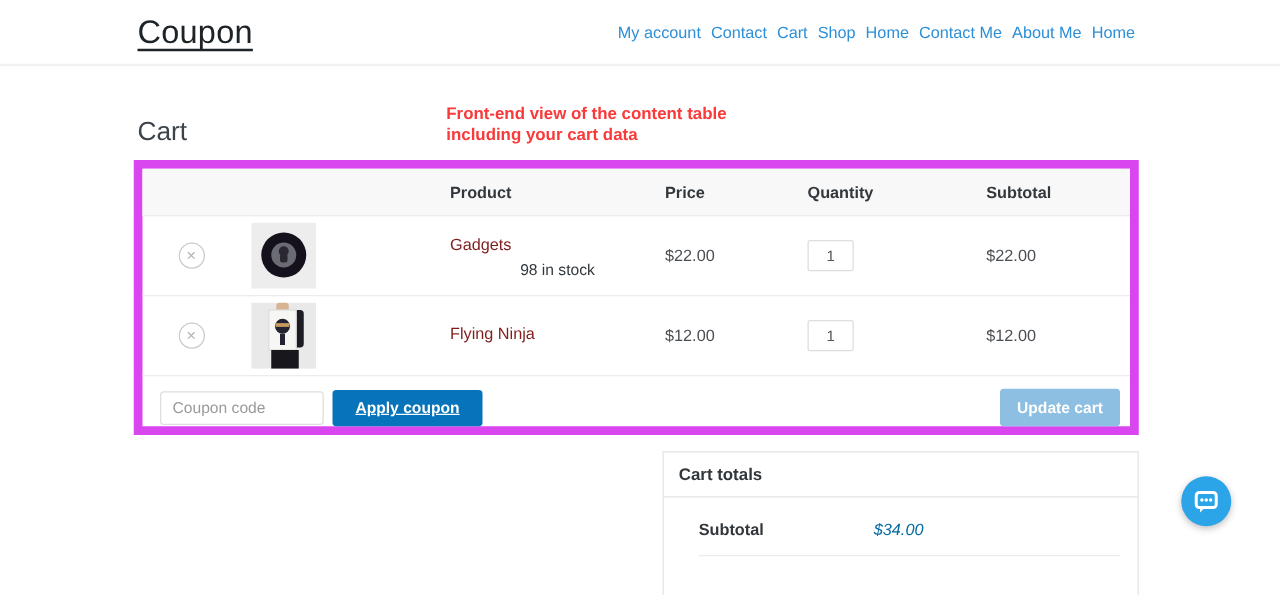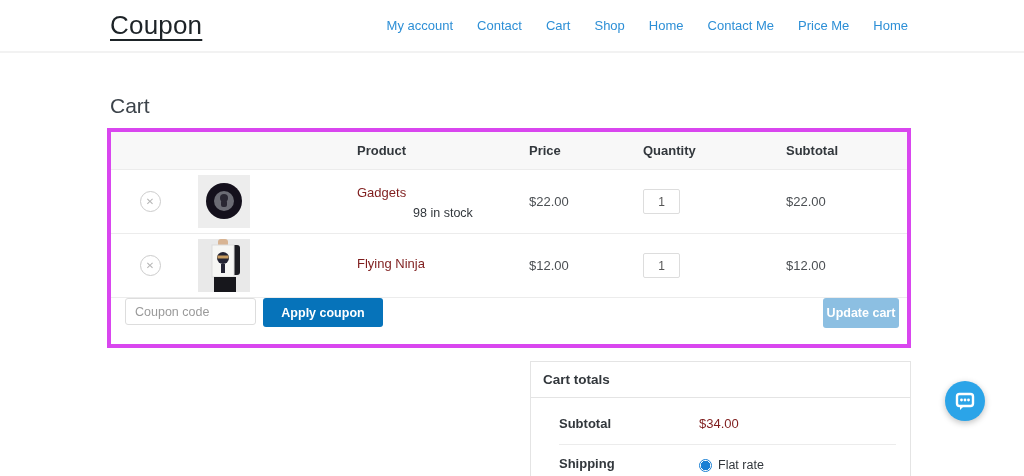--- a/index.html
+++ b/index.html
@@ -15,85 +15,86 @@
     position: absolute; top: 0; left: 0; width: 1024px; height: 53px;
     background: #fff; border-bottom: 2px solid #f2f2f2;
     display: flex; align-items: center; justify-content: space-between;
     padding: 0 116px 0 110px;
   }
   .logo {
     font-size: 26px; font-weight: 500; color: #1d2327;
     text-decoration: underline; text-underline-offset: 5px; text-decoration-thickness: 1.5px;
     cursor: pointer; letter-spacing: 0.2px;
   }
-  .main-nav { display: flex; align-items: center; gap: 24px; }
+  .main-nav { display: flex; align-items: center; gap: 8px; }
   .main-nav a { font-size: 13px; color: #2d8fd6; text-decoration: none; cursor: pointer; white-space: nowrap; }
 
   
   .page-title { position: absolute; left: 110px; top: 94px; font-size: 21px; font-weight: 400; color: #3c434a; }
   .annotation {
     position: absolute; left: 357px; top: 82px; width: 260px;
     color: #fa3a3a; font-weight: bold; font-size: 13.5px; line-height: 17px;
   }
 
   
   .cart-box {
     position: absolute; left: 107px; top: 128px; width: 804px; height: 220px;
-    border: 4px solid #d946ef; background: #fff;
+    border: 7px solid #d946ef; background: #fff;
   }
   .t-row { display: grid; grid-template-columns: 78px 168px 172px 114px 143px 1fr; align-items: center; }
   .t-head { height: 38px; background: #f8f8f8; border-bottom: 1px solid #ececec; }
   .t-head .col-label { font-size: 13px; font-weight: bold; color: #32373c; }
   .t-item { height: 64px; border-bottom: 1px solid #ececec; }
   .remove-cell { display: flex; justify-content: center; }
   .remove-btn {
     width: 21px; height: 21px; border: 1px solid #ccc; border-radius: 50%;
     color: #b5b5b5; font-size: 10px; display: flex; align-items: center; justify-content: center;
     cursor: pointer; background: #fff;
   }
   .thumb-cell { padding-left: 9px; }
   .thumb { width: 52px; height: 53px; display: block; cursor: pointer; }
   .prod-name { font-size: 13px; color: #7f1d1d; text-decoration: none; cursor: pointer; display: inline-block; margin-bottom: 6px; }
   .stock { font-size: 12.5px; color: #32373c; text-align: center; }
   .price-txt, .subtotal-txt { font-size: 13px; color: #4b4f53; }
   .qty-input {
     width: 37px; height: 25px; border: 1px solid #ddd; border-radius: 2px;
     font-size: 12px; color: #555; text-align: center; font-family: "Liberation Sans", sans-serif;
   }
-  .t-actions { height: 50px; display: flex; align-items: flex-start; padding: 0 8px 0 14px; }
+  .t-actions { height: 50px; display: flex; align-items: center; padding: 0 8px 0 14px; }
   .coupon-input {
     width: 131px; height: 27px; border: 1px solid #ddd; border-radius: 3px;
     padding: 0 9px; font-size: 12.5px; color: #555; font-family: "Liberation Sans", sans-serif;
   }
   .coupon-input::placeholder { color: #9a9a9a; }
   .apply-coupon-btn {
     margin-left: 7px; width: 120px; height: 29px; background: #0673ba; color: #fff;
     border: none; border-radius: 3px; font-size: 12.5px; font-weight: bold; cursor: pointer;
     font-family: "Liberation Sans", sans-serif;
+    text-decoration: underline;
   }
   .update-cart-btn {
-    margin-left: auto; width: 76px; height: 30px; background: #8cbfe2; color: #fff;
+    margin-left: auto; width: 96px; height: 30px; background: #8cbfe2; color: #fff;
     border: none; border-radius: 3px; font-size: 12.5px; font-weight: bold; cursor: pointer;
     font-family: "Liberation Sans", sans-serif;
   }
 
   
   .cart-totals {
     position: absolute; left: 530px; top: 361px; width: 381px; height: 140px;
     background: #fff; border: 1px solid #e4e4e4;
   }
   .ct-title {
     height: 36px; display: flex; align-items: center; padding-left: 12px;
     font-size: 13.5px; font-weight: bold; color: #32373c; border-bottom: 1px solid #e4e4e4;
   }
   .ct-row { display: flex; padding: 0 14px 0 28px; }
   .ct-row.subtotal { padding-top: 18px; padding-bottom: 13px; }
   .ct-divider { height: 1px; background: #ececec; margin: 0 14px 0 28px; }
   .ct-label { width: 140px; font-size: 13px; font-weight: bold; color: #32373c; }
-  .ct-value { font-size: 13px; color: #7f1d1d; }
+  .ct-value { font-size: 13px; color: #0369a1; font-style: italic; }
   .ct-row.shipping { padding-top: 11px; }
   .ship-options { display: flex; flex-direction: column; gap: 7px; padding-top: 2px; }
   .ship-option { display: flex; align-items: center; gap: 6px; font-size: 12.5px; color: #32373c; cursor: pointer; }
   .radio { width: 13px; height: 13px; border-radius: 50%; flex: none; }
   .radio.checked { border: 1px solid #1a7fd4; background: radial-gradient(circle, #1a7fd4 0 4.5px, #fff 5px); }
 
   
   .chat-btn {
     position: absolute; left: 945px; top: 381px; width: 40px; height: 40px;
     border-radius: 50%; background: #2ba4e8; border: none; cursor: pointer;
@@ -108,26 +109,30 @@
 
   <div class="site-header">
     <a class="logo">Coupon</a>
     <nav class="main-nav">
       <a>My account</a>
       <a>Contact</a>
       <a>Cart</a>
       <a>Shop</a>
       <a>Home</a>
       <a>Contact Me</a>
-      <a>Price Me</a>
+      <a>About Me</a>
       <a>Home</a>
     </nav>
   </div>
 
   <h1 class="page-title">Cart</h1>
+  <div class="annotation">
+    <div>Front-end view of the content table</div>
+    <div>including your cart data</div>
+  </div>
 
   <div class="cart-box">
 
     <div class="t-row t-head">
       <div></div>
         <div></div>
       <div class="col-label">Product</div>
       <div class="col-label">Price</div>
       <div class="col-label">Quantity</div>
       <div class="col-label">Subtotal</div>
@@ -190,30 +195,20 @@
     </div>
   </div>
 
   <div class="cart-totals">
     <div class="ct-title">Cart totals</div>
     <div class="ct-row subtotal">
       <div class="ct-label">Subtotal</div>
       <div class="ct-value">$34.00</div>
     </div>
     <div class="ct-divider"></div>
-    <div class="ct-row shipping">
-      <div class="ct-label">Shipping</div>
-      <div class="ship-options">
-        <label class="ship-option">
-          <span class="radio checked"></span>
-          <span>Flat rate</span>
-        </label>
-
-      </div>
-    </div>
   </div>
 
   <button class="chat-btn">
     <svg width="24" height="24" viewBox="0 0 24 24">
       <rect x="4" y="5" width="16" height="12" rx="2.5" fill="none" stroke="#ffffff" stroke-width="2.4"></rect>
       <path d="M7 16 L7 21 L11.5 16.5 Z" fill="#ffffff"></path>
       <circle cx="8.5" cy="11" r="1.4" fill="#ffffff"></circle>
       <circle cx="12" cy="11" r="1.4" fill="#ffffff"></circle>
       <circle cx="15.5" cy="11" r="1.4" fill="#ffffff"></circle>
     </svg>

